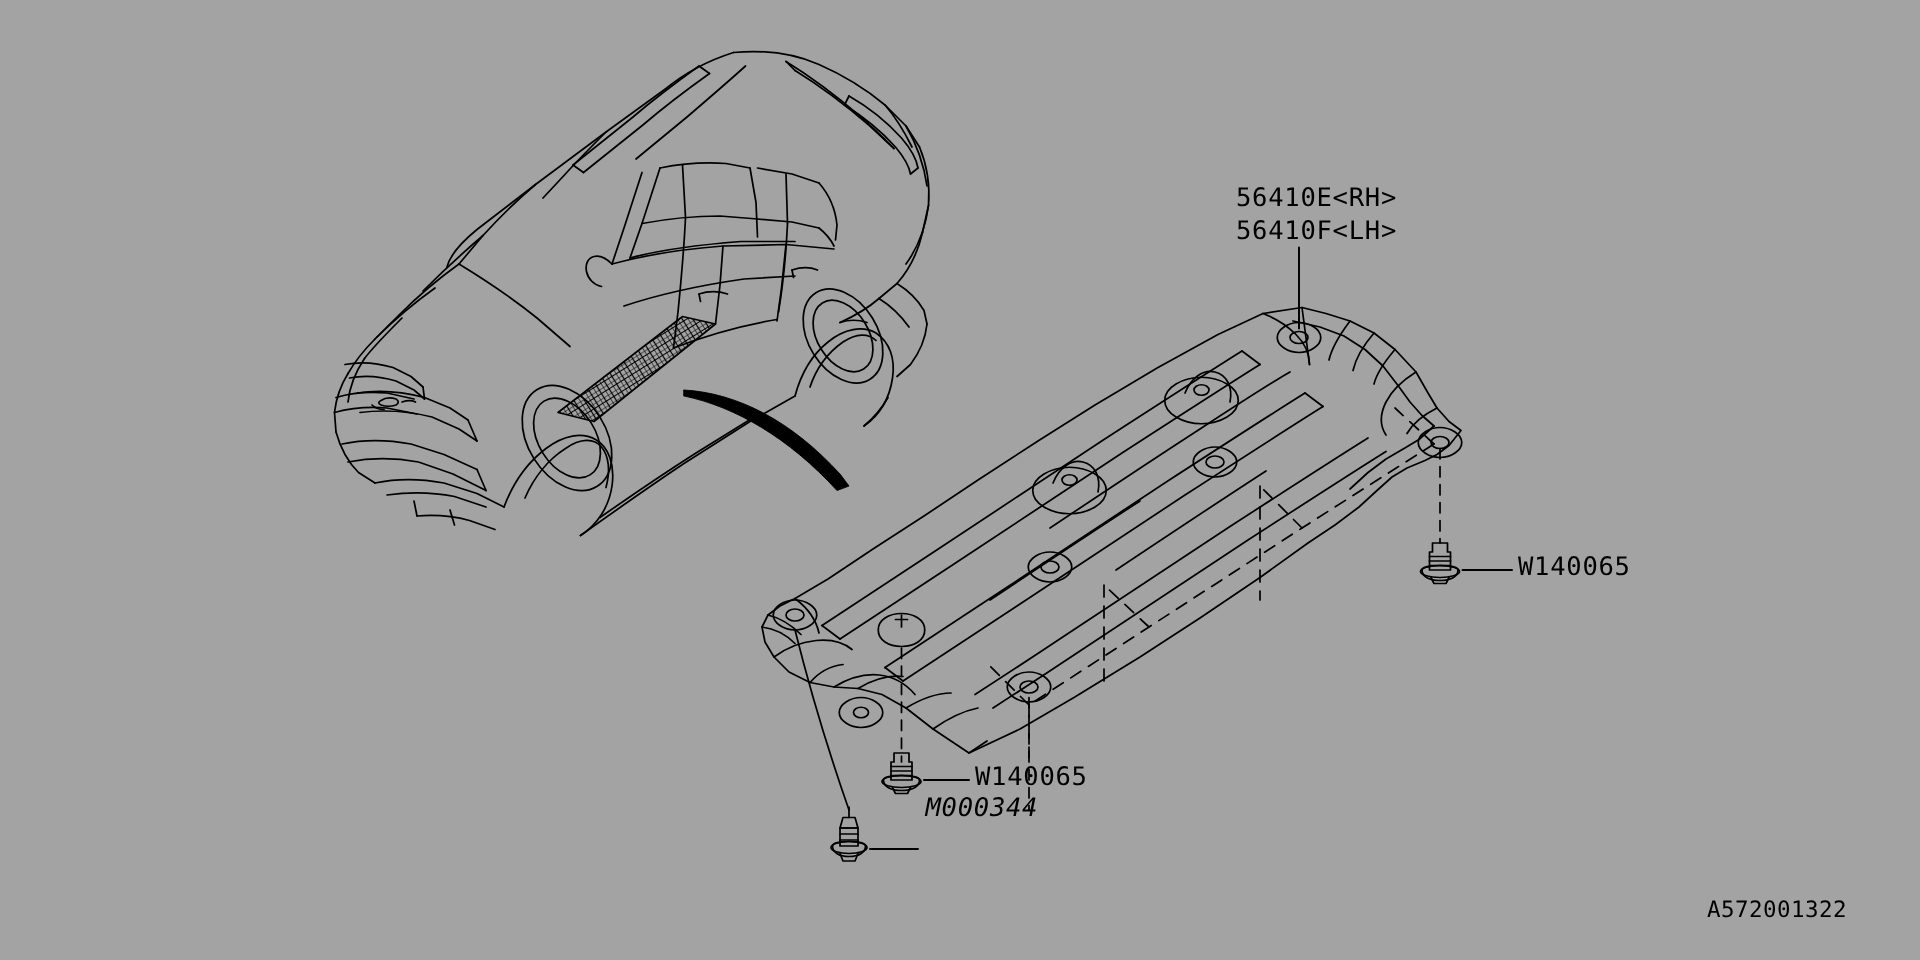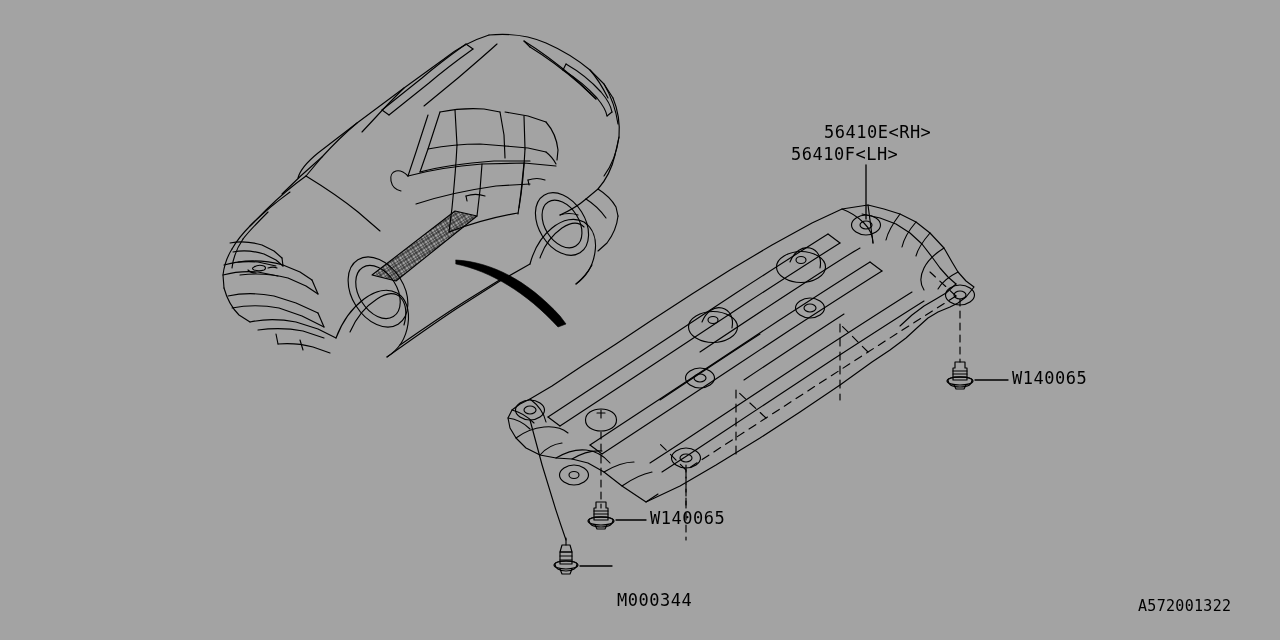--- a/index.html
+++ b/index.html
@@ -29,24 +29,24 @@
   .lbl {
     position: absolute;
     font-family: "DejaVu Sans Mono", "Liberation Mono", monospace;
     font-size: 17px;
     letter-spacing: 0.5px;
     color: #000000;
     white-space: pre;
     line-height: 20px;
   }
   .lbl-part-rh { left: 824px; top: 122px; }
-  .lbl-part-lh { left: 791px; top: 144px; }
+  .lbl-part-lh { left: 824px; top: 144px; }
   .lbl-w1 { left: 1012px; top: 368px; }
   .lbl-w2 { left: 650px; top: 508px; }
-  .lbl-m1 { left: 617px; top: 590px; }
+  .lbl-m1 { left: 617px; top: 529px; font-style: italic; }
   .lbl-ref {
     left: 1138px;
     top: 596px;
     font-size: 15px;
     letter-spacing: 0.3px;
   }
 </style>
 </head>
 <body>
 

